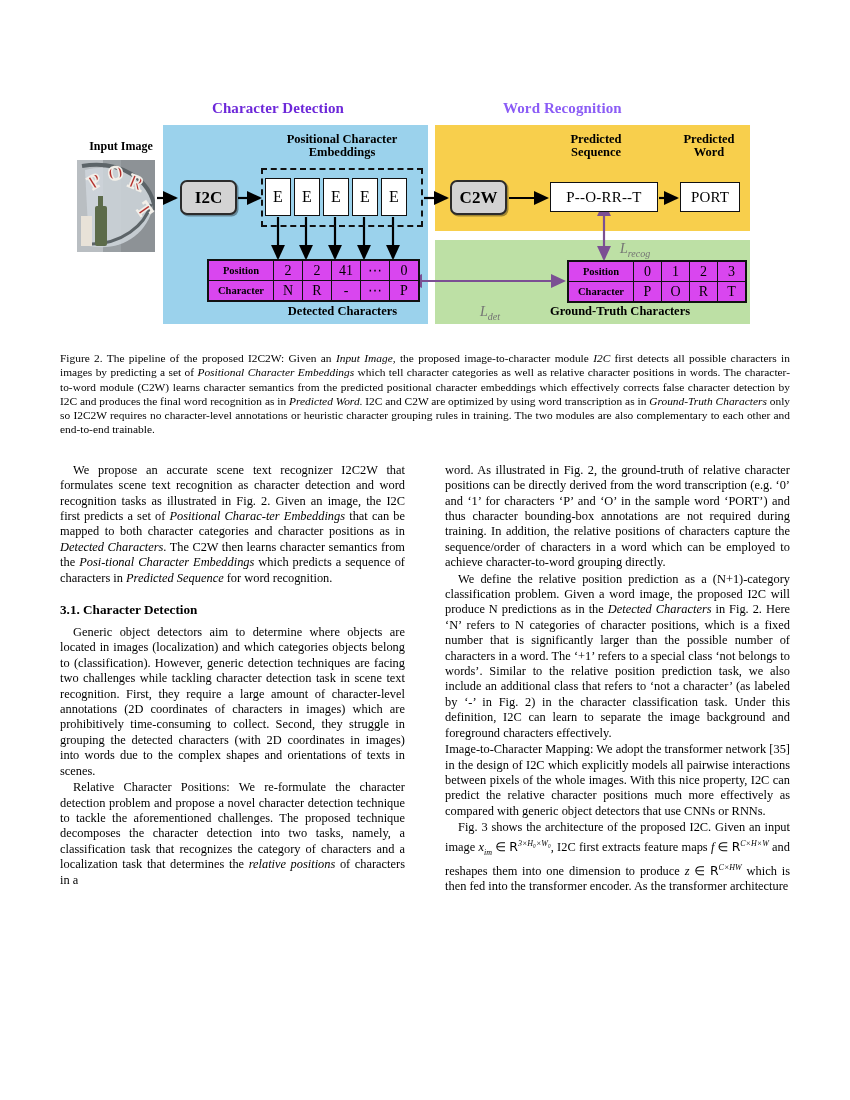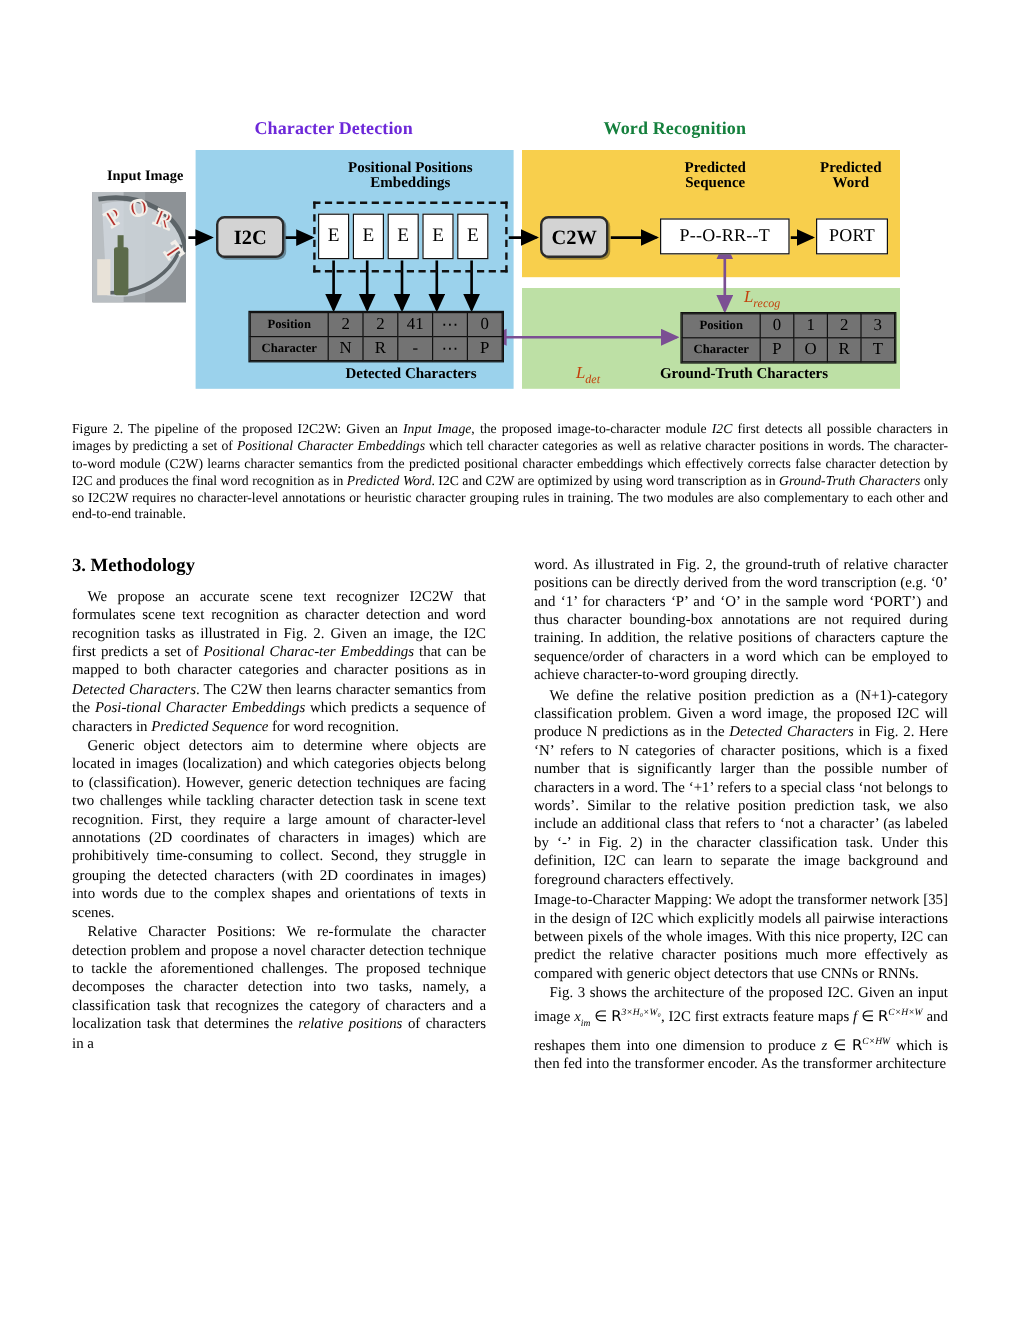--- a/index.html
+++ b/index.html
@@ -32,21 +32,21 @@
 
   .fig-title {
     position: absolute;
     font-family: "Liberation Serif", serif;
     font-weight: bold;
     font-size: 15px;
     letter-spacing: .1px;
     white-space: nowrap;
   }
   .fig-title.det  { left: 152px; top: 2px; color: #6d28d9; }
-  .fig-title.rec  { left: 443px; top: 2px; color: #15803d; text-align: center; }
+  .fig-title.rec  { left: 443px; top: 2px; color: #8b5cf6; text-align: center; }
 
   .panel {
     position: absolute;
     box-sizing: border-box;
   }
   .panel.blue   { left: 103px; top: 27px;  width: 265px; height: 199px; background: #9BD2EC; }
   .panel.yellow { left: 375px; top: 27px;  width: 315px; height: 106px; background: #F8CF4C; }
   .panel.green  { left: 375px; top: 142px; width: 315px; height: 84px;  background: #BDE0A5; }
 
   .lbl {
@@ -115,21 +115,21 @@
     font-size: 16px;
     display: flex;
     align-items: center;
     justify-content: center;
   }
 
   
   .tbl {
     position: absolute;
     border-collapse: collapse;
-    background: #737373;
+    background: #d946ef;
     font-family: "Liberation Serif", serif;
   }
   .tbl.detected { left: 148px; top: 162px; }
   .tbl.gt       { left: 508px; top: 163px; }
   .tbl td {
     border: 1.2px solid #111;
     text-align: center;
     font-size: 14px;
     height: 19px;
     padding: 0;
@@ -160,21 +160,21 @@
   }
   .seqbox.pred-seq-box { left: 490px; top: 84px; width: 108px; height: 30px; }
   .seqbox.pred-word-box{ left: 620px; top: 84px; width: 60px;  height: 30px; }
 
   
   .loss {
     position: absolute;
     font-family: "Liberation Serif", serif;
     font-style: italic;
     font-size: 14px;
-    color: #c2410c;
+    color: #737373;
   }
   .loss .sub { font-size: 10px; vertical-align: sub; font-style: italic; }
   .loss.ldet   { left: 420px; top: 186px; margin-top: 20px; }
   .loss.lrecog { left: 560px; top: 143px; }
 
   .fig-svg { position: absolute; left: 0; top: 0; width: 730px; height: 235px; pointer-events: none; }
 
   
   .caption {
     margin-top: 18px;
@@ -290,21 +290,21 @@
 
         <g fill="#b4302c" stroke="#f2efe9" stroke-width="1.6" font-family="Liberation Serif, serif" font-weight="bold" font-size="20">
           <text x="16" y="30" transform="rotate(-32 16 30)">P</text>
           <text x="32" y="21" transform="rotate(-10 32 21)">O</text>
           <text x="50" y="26" transform="rotate(22 50 26)">R</text>
           <text x="58" y="48" transform="rotate(55 58 48)">T</text>
         </g>
       </svg>
     </div>
 
-    <div class="lbl pos-embed">Positional Positions
+    <div class="lbl pos-embed">Positional Character
 Embeddings</div>
     <div class="lbl det-chars">Detected Characters</div>
     <div class="lbl pred-seq">Predicted
 Sequence</div>
     <div class="lbl pred-word">Predicted
 Word</div>
     <div class="lbl gt-chars">Ground-Truth Characters</div>
 
     <div class="modbox i2c">I2C</div>
     <div class="modbox c2w">C2W</div>
@@ -363,23 +363,23 @@
     <div class="loss lrecog"><span>L</span><span class="sub">recog</span></div>
   </div>
 
   <div class="caption">
     <span>Figure 2.</span><span id="caption-body"><span>  The pipeline of the proposed I2C2W: Given an </span><i>Input Image</i><span>, the proposed image-to-character module </span><i>I2C</i><span> first detects all possible characters in images by predicting a set of </span><i>Positional Character Embeddings</i><span> which tell character categories as well as relative character positions in words. The character-to-word module (C2W) learns character semantics from the predicted positional character embeddings which effectively corrects false character detection by I2C and produces the final word recognition as in </span><i>Predicted Word</i><span>. I2C and C2W are optimized by using word transcription as in </span><i>Ground-Truth Characters</i><span> only so I2C2W requires no character-level annotations or heuristic character grouping rules in training. The two modules are also complementary to each other and end-to-end trainable.</span></span>
   </div>
 
   <div class="columns">
 
     <div class="col">
-      <h2 class="sec">3. Methodology</h2>
       <p class="body" id="left-p1"><span>We propose an accurate scene text recognizer I2C2W that formulates scene text recognition as character detection and word recognition tasks as illustrated in Fig. 2. Given an image, the I2C first predicts a set of </span><i>Positional Charac-ter Embeddings</i><span> that can be mapped to both character categories and character positions as in </span><i>Detected Characters</i><span>. The C2W then learns character semantics from the </span><i>Posi-tional Character Embeddings</i><span> which predicts a sequence of characters in </span><i>Predicted Sequence</i><span> for word recognition.</span></p>
 
+      <h3 class="subsec">3.1. Character Detection</h3>
       <p class="body" id="left-p2"><span>Generic object detectors aim to determine where objects are located in images (localization) and which categories objects belong to (classification). However, generic detection techniques are facing two challenges while tackling character detection task in scene text recognition. First, they require a large amount of character-level annotations (2D coordinates of characters in images) which are prohibitively time-consuming to collect. Second, they struggle in grouping the detected characters (with 2D coordinates in images) into words due to the complex shapes and orientations of texts in scenes.</span></p>
       <p class="body" id="left-p3"><b>Relative Character Positions:</b><span>  We re-formulate the character detection problem and propose a novel character detection technique to tackle the aforementioned challenges. The proposed technique decomposes the character detection into two tasks, namely, a classification task that recognizes the category of characters and a localization task that determines the </span><i>relative positions</i><span> of characters in a</span></p>
     </div>
 
     <div class="col">
       <p class="body noindent" id="right-p1"><span>word. As illustrated in Fig. 2, the ground-truth of relative character positions can be directly derived from the word transcription (e.g. ‘0’ and ‘1’ for characters ‘P’ and ‘O’ in the sample word ‘PORT’) and thus character bounding-box annotations are not required during training. In addition, the relative positions of characters capture the sequence/order of characters in a word which can be employed to achieve character-to-word grouping directly.</span></p>
       <p class="body" id="right-p2"><span>We define the relative position prediction as a (N+1)-category classification problem. Given a word image, the proposed I2C will produce N predictions as in the </span><i>Detected Characters</i><span> in Fig. 2. Here ‘N’ refers to N categories of character positions, which is a fixed number that is significantly larger than the possible number of characters in a word. The ‘+1’ refers to a special class ‘not belongs to words’. Similar to the relative position prediction task, we also include an additional class that refers to ‘not a character’ (as labeled by ‘-’ in Fig. 2) in the character classification task. Under this definition, I2C can learn to separate the image background and foreground characters effectively.</span></p>
       <p class="body noindent" id="right-p3"><b>Image-to-Character Mapping:</b><span>  We adopt the transformer network [35] in the design of I2C which explicitly models all pairwise interactions between pixels of the whole images. With this nice property, I2C can predict the relative character positions much more effectively as compared with generic object detectors that use CNNs or RNNs.</span></p>
       <p class="body" id="right-p4">Fig. 3 shows the architecture of the proposed I2C. Given an input image <span class="mathvar">x</span><sub class="mathvar">im</sub> ∈ <span class="bb">R</span><sup class="mathvar">3×H₀×W₀</sup>, I2C first extracts feature maps <span class="mathvar">f</span> ∈ <span class="bb">R</span><sup class="mathvar">C×H×W</sup> and reshapes them into one dimension to produce <span class="mathvar">z</span> ∈ <span class="bb">R</span><sup class="mathvar">C×HW</sup> which is then fed into the transformer encoder. As the transformer architecture</p>
     </div>

